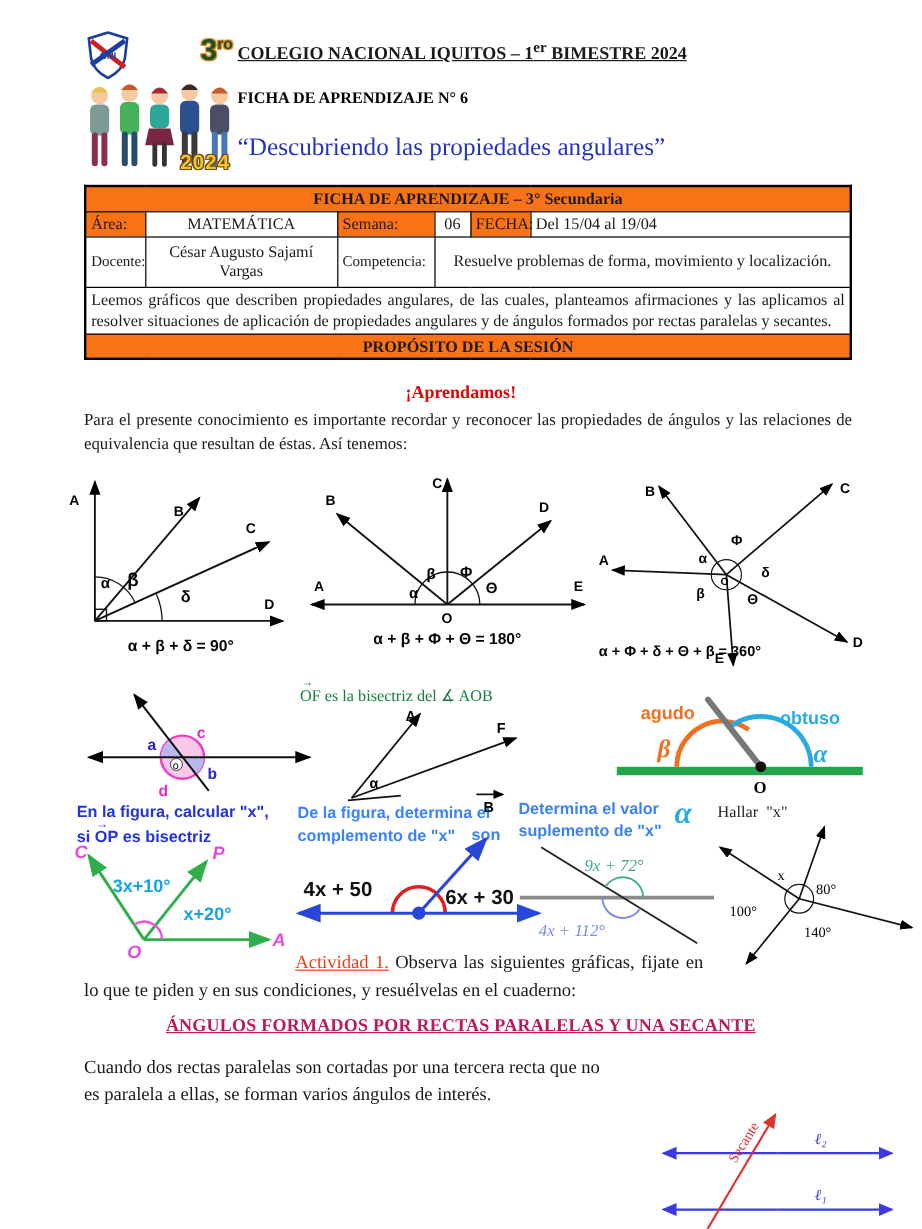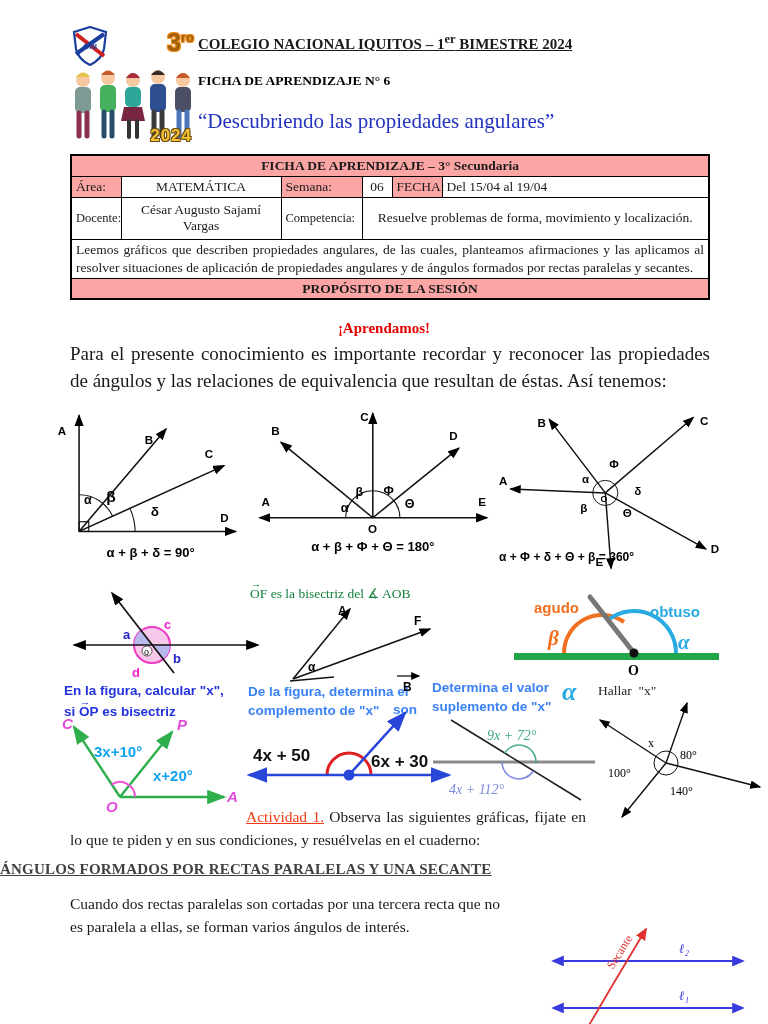--- a/index.html
+++ b/index.html
@@ -5,44 +5,44 @@
   * { margin:0; padding:0; box-sizing:border-box; }
   html,body { width:768px; height:1024px; background:#fff; overflow:hidden;
               font-family:"Liberation Serif", serif; color:#1a1a1a; }
   .page { position:relative; width:768px; height:1024px; }
 
   
   .header { display:flex; margin:26px 30px 0 70px; }
   .logo { position:relative; width:128px; height:122px; flex:0 0 128px; }
   .logo .shield { position:absolute; left:2px; top:0; }
   .logo .grade { position:absolute; right:4px; top:2px; font-family:"Liberation Sans",sans-serif;
-                 font-weight:bold; font-size:25px; color:#a16207;
+                 font-weight:bold; font-size:25px; color:#14532d;
                  text-shadow:1px 1px 0 #f08a1e,-1px 1px 0 #f08a1e,1px -1px 0 #f08a1e,-1px -1px 0 #f08a1e; }
   .logo .grade sup { font-size:13px; }
   .logo .year { position:absolute; right:6px; bottom:2px; font-family:"Liberation Sans",sans-serif;
                 font-weight:bold; font-size:17px; color:#f4c233; letter-spacing:1px;
                 text-shadow:1px 1px 0 #6b4b12,-1px 1px 0 #6b4b12,1px -1px 0 #6b4b12,-1px -1px 0 #6b4b12; }
   .titles { flex:1; text-align:left; padding-top:6px; }
   .school-line { font-weight:bold; font-size:15px; }
   .u { text-decoration:underline; }
   .sheet-title { margin-top:20px; font-weight:bold; font-size:13.5px; color:#000000; }
   .quote { margin-top:20px; font-size:21px; color:#2433bf; }
 
   
   table.info { border-collapse:collapse; margin:6px auto 0 70px; width:638px;
                border:2px solid #000; table-layout:fixed; }
   table.info td { border:1px solid #000; font-size:13.5px; padding:1px 4px; height:21px; }
-  td.g { background:#fca5a5; }
+  td.g { background:#f97316; }
   td.c { text-align:center; }
   td.b { font-weight:bold; }
   td.purpose-text { font-size:13.5px; text-align:justify; padding:4px 8px; line-height:1.35; }
 
   
   .aprendamos { text-align:center; margin-top:20px; font-weight:bold; font-size:15px; color:#e60000; }
-  .intro { margin:4px 58px 0 70px; font-size:19px; text-align:justify; line-height:1.4; }
+  .intro { margin:4px 58px 0 70px; font-size:14px; text-align:justify; line-height:1.4; }
 
   
   .figrow1 { display:flex; justify-content:space-between; margin:6px 44px 0 52px; height:178px; }
   svg text { font-family:"Liberation Sans",sans-serif; }
   svg text.ser { font-family:"Liberation Serif",serif; }
 
   .midarea { position:relative; height:268px; margin-top:0; }
   .abs { position:absolute; }
   .cap-blue { color:#2233dd; font-family:"Liberation Sans",sans-serif; font-weight:bold;
               font-size:13.5px; line-height:1.55; }
@@ -54,22 +54,22 @@
                font-family:"Liberation Serif",serif; }
   .hallar { font-size:13.5px; color:#222; }
   .bisec-title { font-size:13.5px; color:#15803d; }
 
   
   .activity { position:absolute; left:70px; top:226px; width:516px; font-size:15.5px;
               text-align:justify; line-height:1.5; text-indent:176px; }
   .activity .lbl { color:#f43b13; text-decoration:underline; }
 
   
-  .parallel-heading { margin-top:14px; font-weight:bold; font-size:15px;
-                      color:#404040; text-decoration:underline; letter-spacing:0.2px; }
+  .parallel-heading { margin-top:14px; text-align:center; font-weight:bold; font-size:15px;
+                      color:#be185d; text-decoration:underline; letter-spacing:0.2px; }
   .bottom-par { margin:14px 0 0 70px; width:432px; font-size:15.5px; line-height:1.5; }
   .parallel-fig { position:absolute; left:533px; top:880px; }
 </style>
 </head>
 <body>
 
 <div class="page">
 
   <div class="header">
     <div class="logo">

